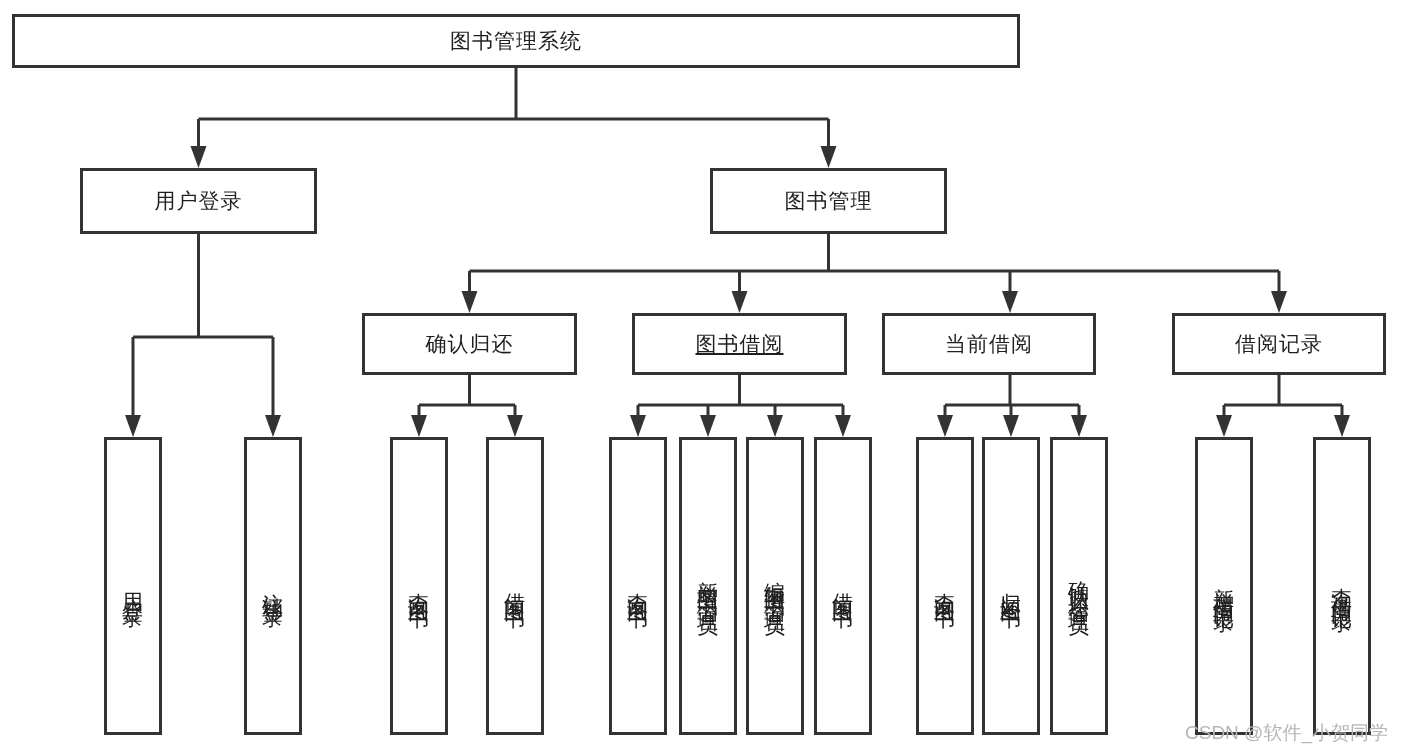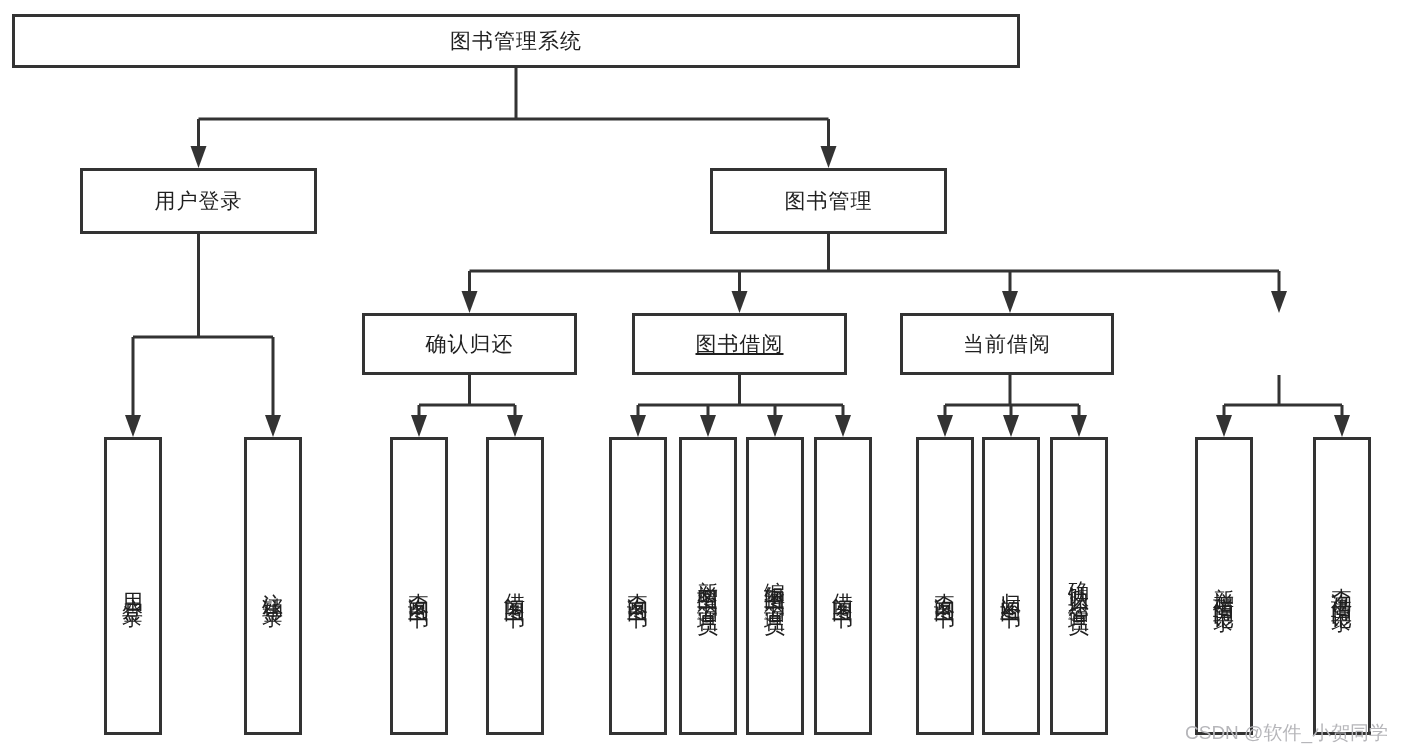--- a/index.html
+++ b/index.html
@@ -36,21 +36,21 @@
     text-orientation: mixed;
     letter-spacing: 5px;
     line-height: 1;
   }
   
   .b-root  { left: 12px;   top: 14px;  width: 1008px; height: 54px; }
   .b-l2-0  { left: 80px;   top: 168px; width: 237px;  height: 66px; }
   .b-l2-1  { left: 710px;  top: 168px; width: 237px;  height: 66px; }
   .b-l3-0  { left: 362px;  top: 313px; width: 215px;  height: 62px; }
   .b-l3-1  { left: 632px;  top: 313px; width: 215px;  height: 62px; text-decoration: underline; }
-  .b-l3-2  { left: 900px;  top: 313px; width: 214px;  height: 62px; }
+  .b-l3-2  { left: 882px;  top: 313px; width: 214px;  height: 62px; }
   .b-l3-3  { left: 1172px; top: 313px; width: 214px;  height: 62px; }
   .leaf    { top: 437px; width: 58px; height: 298px; }
   .b-g1-0  { left: 104px; }
   .b-g1-1  { left: 244px; }
   .b-g2-0  { left: 390px; }
   .b-g2-1  { left: 486px; }
   .b-g3-0  { left: 609px; }
   .b-g3-1  { left: 679px; }
   .b-g3-2  { left: 746px; }
   .b-g3-3  { left: 814px; }
@@ -107,20 +107,21 @@
   </svg>
 
   <div class="box b-root">图书管理系统</div>
 
   <div class="box b-l2-0">用户登录</div>
   <div class="box b-l2-1">图书管理</div>
 
   <div class="box b-l3-0">确认归还</div>
   <div class="box b-l3-1">图书借阅</div>
   <div class="box b-l3-2">当前借阅</div>
+  <div class="box b-l3-3">借阅记录</div>
 
   <div class="box vbox leaf b-g1-0">用户登录</div>
   <div class="box vbox leaf b-g1-1">注销登录</div>
 
   <div class="box vbox leaf b-g2-0">查询图书</div>
   <div class="box vbox leaf b-g2-1">借阅图书</div>
 
   <div class="box vbox leaf b-g3-0">查询图书</div>
   <div class="box vbox leaf b-g3-1">新增图书（管理员）</div>
   <div class="box vbox leaf b-g3-2">编辑图书（管理员）</div>

